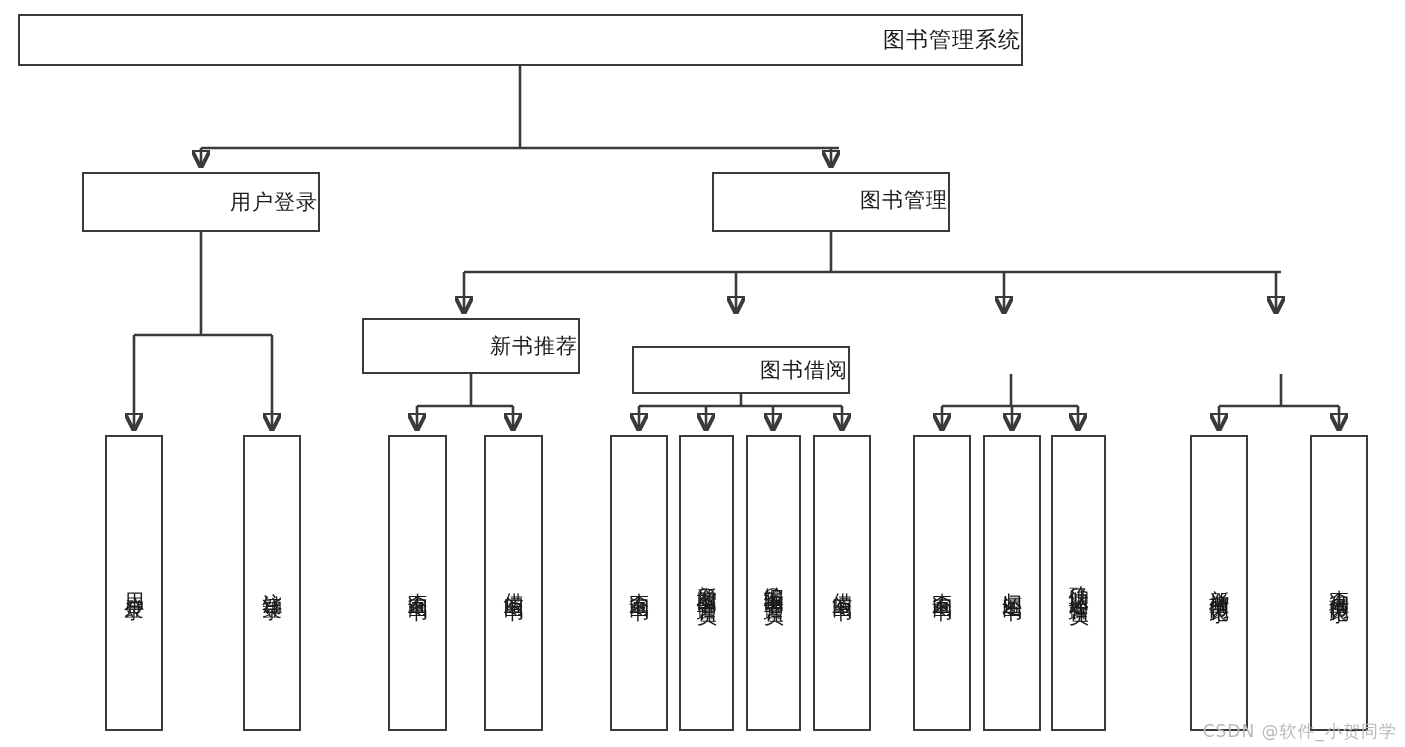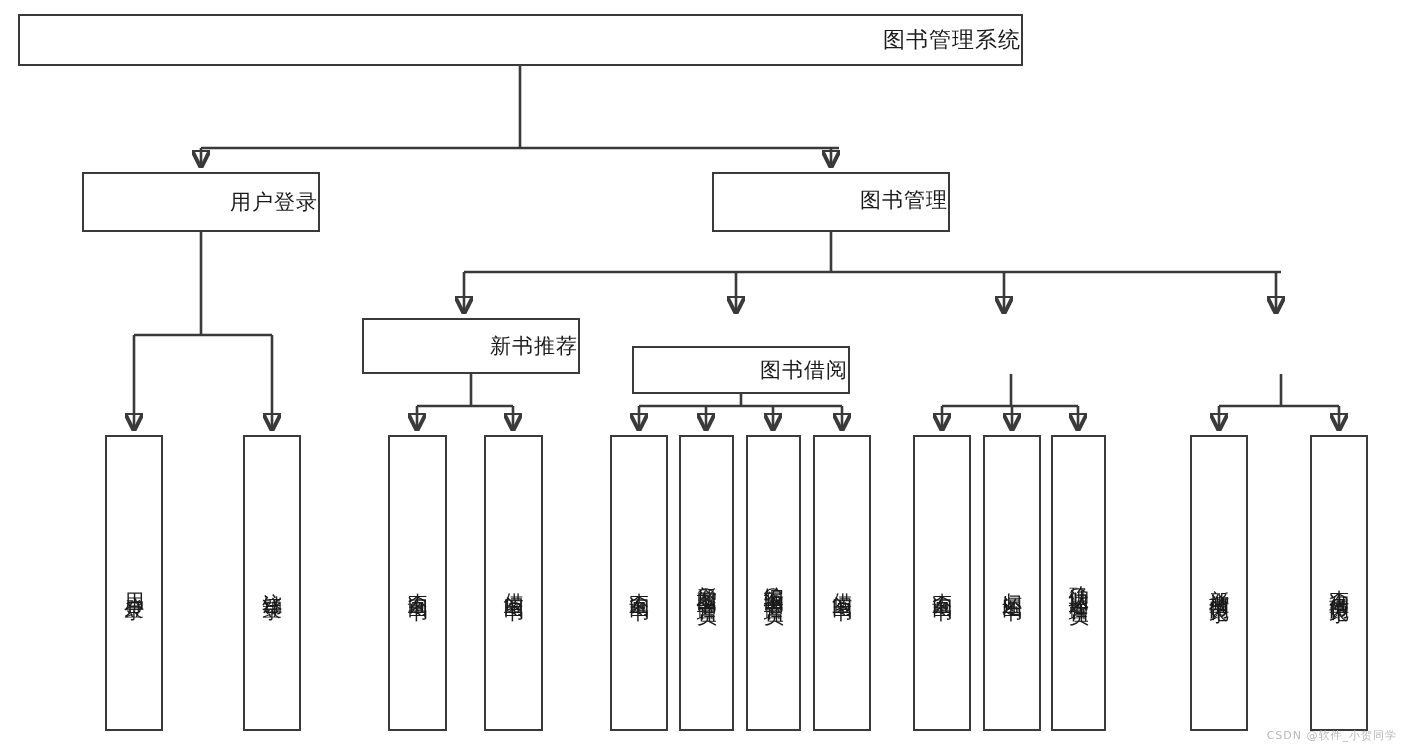--- a/index.html
+++ b/index.html
@@ -54,21 +54,21 @@
   }
   svg#wires path, svg#wires line{
     stroke:#3a3a3a;
     stroke-width:2.6;
     fill:none;
   }
   .watermark{
     position:absolute;
     right:8px;
     bottom:4px;
-    font-size:11px;
+    font-size:17px;
     color:#b9b9b9;
     letter-spacing:1px;
     white-space:nowrap;
     user-select:none;
   }
 </style>
 </head>
 <body>
 
 <div id="stage">

